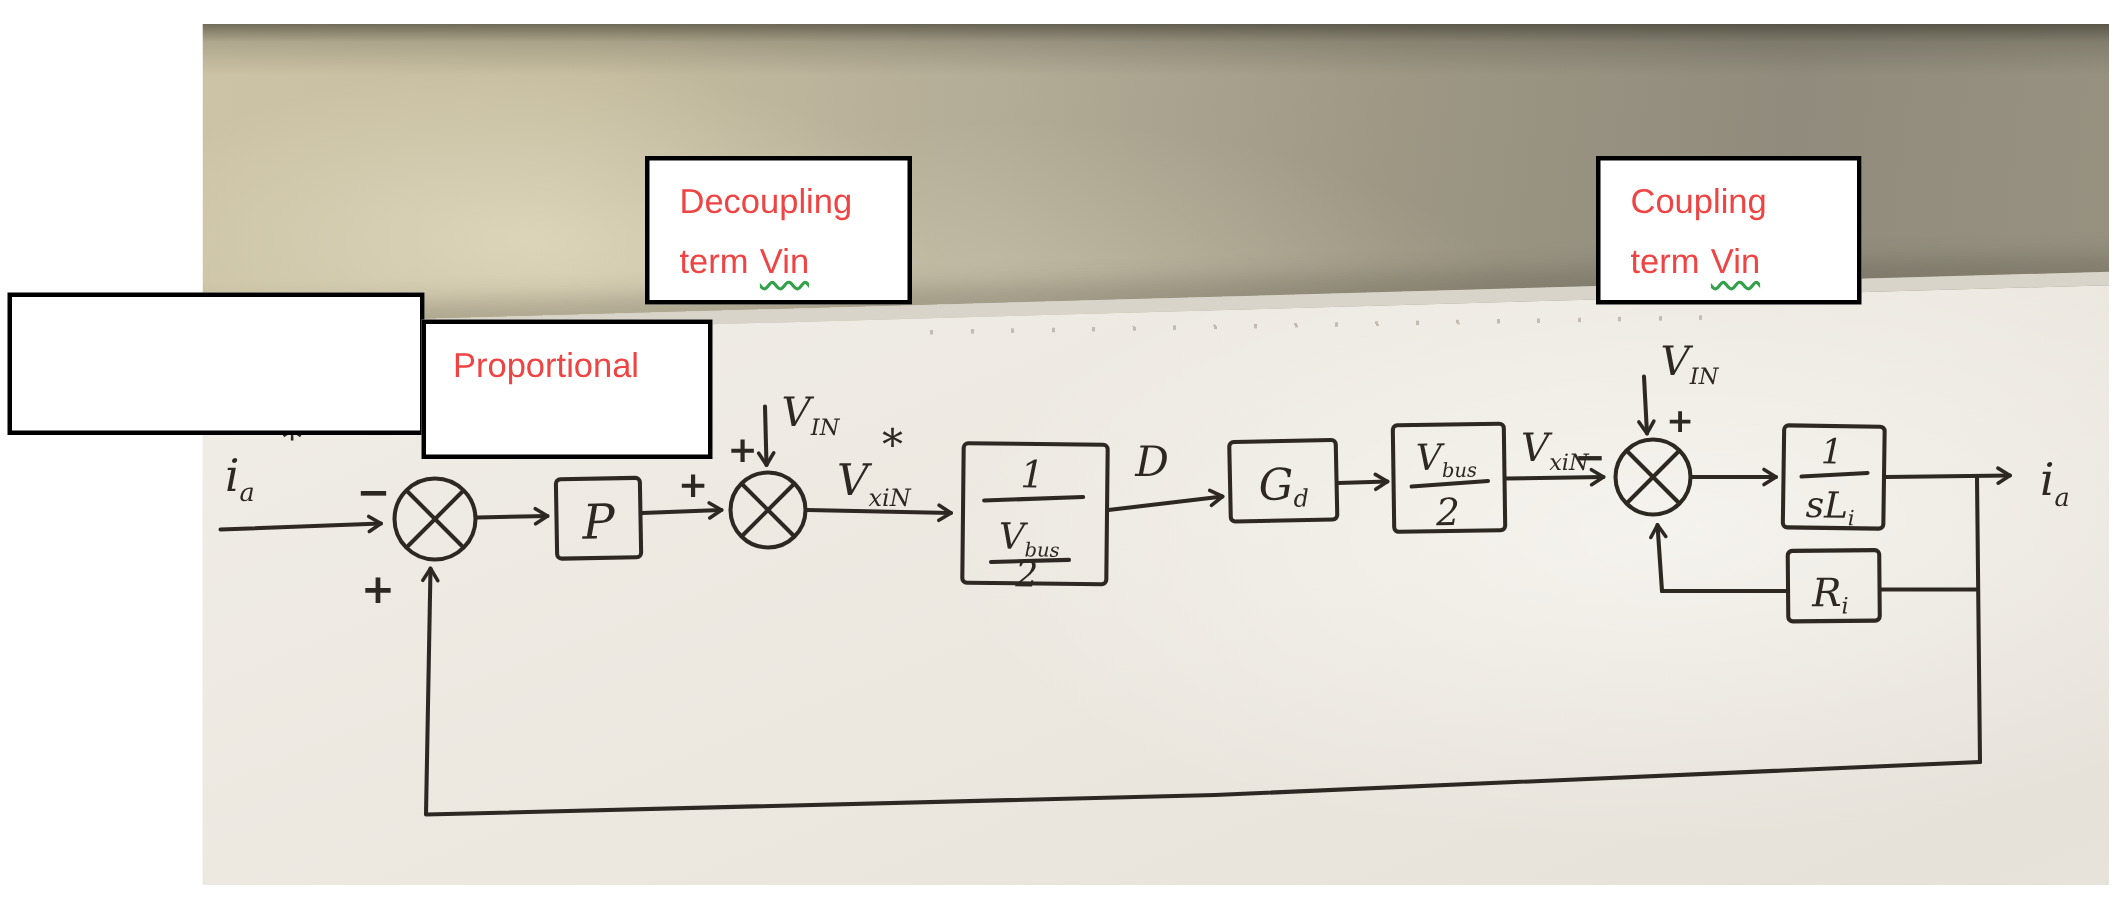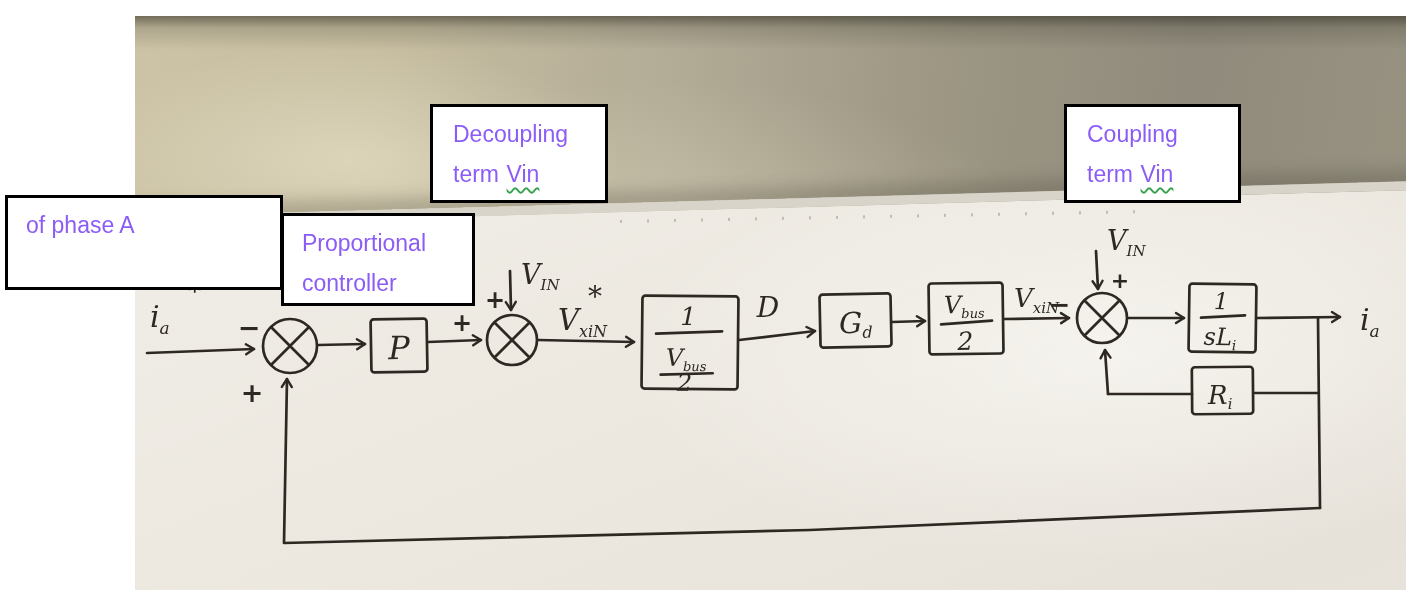--- a/index.html
+++ b/index.html
@@ -23,21 +23,21 @@
   .smudges{position:absolute;left:485px;top:199px;width:525px;height:3px;
            transform:rotate(-1.1deg);opacity:.45;
            background:repeating-linear-gradient(90deg,#8a8176 0 2px,transparent 2px 27px);}
   
   .diagram{position:absolute;left:0;top:0;width:1416px;height:602px;}
   .ink{stroke:#2e2823;stroke-width:2.7;fill:none;stroke-linecap:round;stroke-linejoin:round;}
   .hw{font-family:"DejaVu Serif",serif;font-style:italic;fill:#2e2823;}
   .sign{font-family:"DejaVu Sans",sans-serif;font-style:normal;fill:#2e2823;font-weight:bold;}
   
   .note-box{position:absolute;box-sizing:border-box;background:#ffffff;border:3px solid #000000;
-            color:#8b5cf6;font-size:23px;line-height:40px;padding:7px 8px 0 18px;}
+            color:#ef4444;font-size:23px;line-height:40px;padding:7px 8px 0 18px;}
   .squiggle{text-decoration:underline;text-decoration-style:wavy;text-decoration-color:#33a04a;
             text-decoration-thickness:2px;text-underline-offset:5px;}
   .box-reference{left:5px;top:195px;width:278px;height:95px;}
   .box-proportional{left:281px;top:213px;width:194px;height:93px;}
   .box-decoupling{left:430px;top:104px;width:178px;height:99px;padding-left:20px;}
   .box-coupling{left:1064px;top:104px;width:177px;height:99px;padding-left:20px;}
 </style>
 </head>
 <body>
 
@@ -160,26 +160,24 @@
         <text class="hw" x="1208" y="404" font-size="26"><tspan>R</tspan><tspan font-size="15" dy="5">i</tspan></text>
       </g>
       <path class="ink" d="M1192,394 L1108,394"></path>
       <path class="ink" d="M1108,394 L1105,350" marker-end="url(#arrow)"></path>
     </g>
 
     <path class="ink" d="M1320,508 L810,530 L284,543 L287,379" marker-end="url(#arrow)"></path>
   </svg>
 
   <div class="note-box box-reference">
-    <div>of phase A</div>
   </div>
 
   <div class="note-box box-proportional">
     <div>Proportional</div>
-    <div>controller</div>
   </div>
 
   <div class="note-box box-decoupling">
     <div>Decoupling</div>
     <div><span style="margin-right:0.33em">term</span><span class="squiggle">Vin</span></div>
   </div>
 
   <div class="note-box box-coupling">
     <div>Coupling</div>
     <div><span style="margin-right:0.33em">term</span><span class="squiggle">Vin</span></div>

